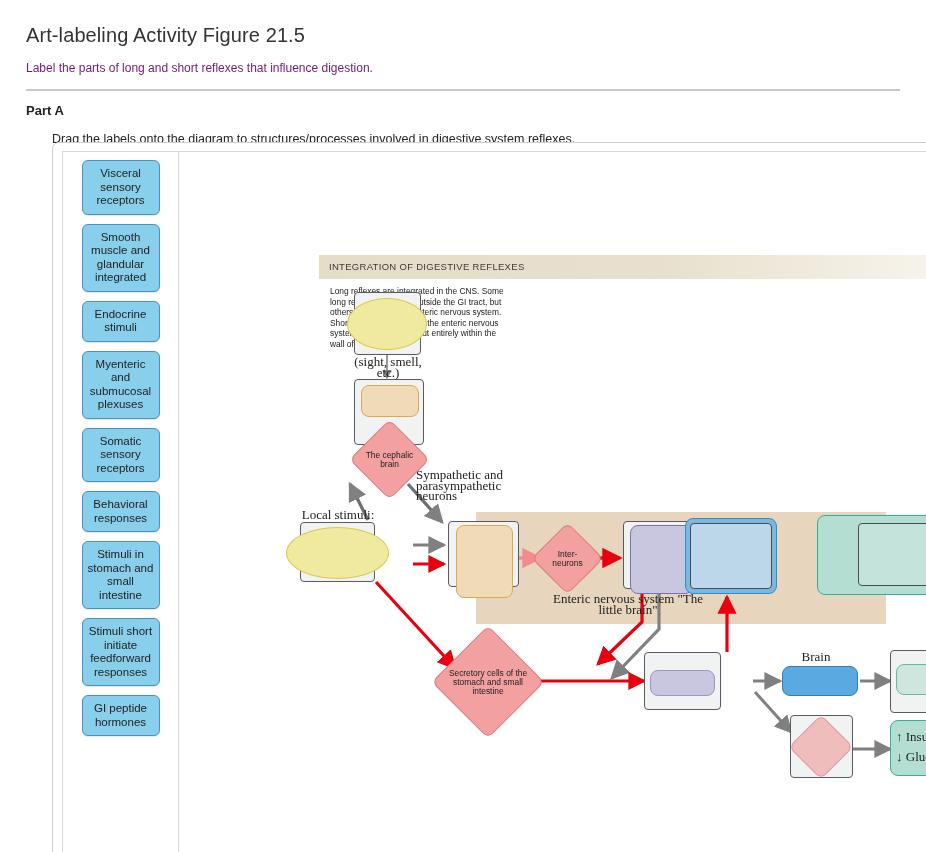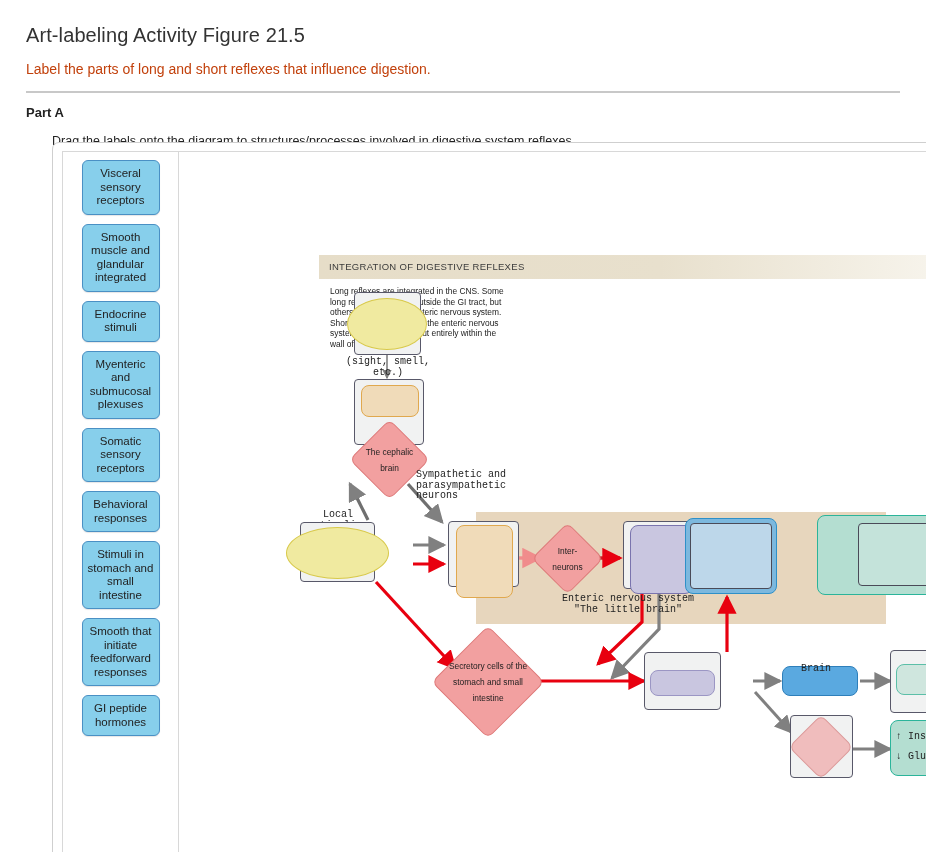--- a/index.html
+++ b/index.html
@@ -21,22 +21,22 @@
     padding: 24px 26px 0 26px;
   }
   #activity-title {
     font-size: 20px;
     font-weight: 400;
     color: #333;
     margin: 0 0 14px 0;
     letter-spacing: 0.1px;
   }
   #activity-subtitle {
-    font-size: 14px;
-    color: #c2410c;
+    font-size: 12px;
+    color: #701a75;
     margin: 0 0 14px 0;
   }
   #header-rule {
     border-top: 2px solid #c8c8c8;
     margin: 0 0 12px 0;
   }
   #part-label {
     font-size: 13px;
     font-weight: bold;
     color: #222;
@@ -167,31 +167,31 @@
     border-radius: 7px;
     box-sizing: border-box;
   }
   .diamond-text {
     position: absolute;
     left: 0; top: 50%;
     width: 100%;
     transform: translateY(-50%);
     text-align: center;
     font-size: 8.4px;
-    line-height: 16px;
+    line-height: 9px;
     color: #1d1d1d;
     font-family: "Liberation Sans", sans-serif;
     pointer-events: none;
   }
   .plain-text {
     position: absolute;
-    font-size: 10px;
+    font-size: 13px;
     line-height: 10.5px;
     color: #222;
-    font-family: Liberation Mono, monospace;
+    font-family: Liberation Serif, serif;
     text-align: center;
   }
   #ens-region {
     position: absolute;
     left: 296px;
     top: 360px;
     width: 410px;
     height: 112px;
     background: #e7d6bd;
   }
@@ -217,21 +217,21 @@
   <div id="activity-inner">
 
     <div id="label-bank">
       <div class="drag-label">Visceral sensory receptors</div>
       <div class="drag-label">Smooth muscle and glandular integrated</div>
       <div class="drag-label">Endocrine stimuli</div>
       <div class="drag-label">Myenteric and submucosal plexuses</div>
       <div class="drag-label">Somatic sensory receptors</div>
       <div class="drag-label">Behavioral responses</div>
       <div class="drag-label">Stimuli in stomach and small intestine</div>
-      <div class="drag-label">Smooth that initiate feedforward responses</div>
+      <div class="drag-label">Stimuli short initiate feedforward responses</div>
       <div class="drag-label">GI peptide hormones</div>
     </div>
 
     <div id="figure-canvas">
 
       <div id="figure-banner">
         <div id="figure-banner-text">INTEGRATION OF DIGESTIVE REFLEXES</div>
       </div>
 
       <div id="figure-caption">Long reflexes are integrated in the CNS. Some long reflexes originate outside the GI tract, but others originate in the enteric nervous system. Short reflexes originate in the enteric nervous system and are carried out entirely within the wall of the gut.</div>
@@ -330,21 +330,21 @@
 
       <div class="diamond-wrap" style="left:268px; top:490px; width:80px; height:80px;">
         <div class="diamond" style="background:#f2a0a0; border:1.3px solid #de7878;"></div>
         <div class="diamond-text">Secretory cells of the stomach and small intestine</div>
       </div>
 
       <div class="drop-box" style="left:464px; top:500px; width:77px; height:58px;"></div>
       <div class="node-round" style="left:470px; top:518px; width:65px; height:26px; background:#c9c6e0; border:1.2px solid #9b96c4;"></div>
 
       <div class="node-round" style="left:602px; top:514px; width:76px; height:30px; background:#5aa9e0; border:1.3px solid #2e7fba;"></div>
-      <div class="plain-text" style="left:602px; top:512px; width:68px;">Brain</div>
+      <div class="plain-text" style="left:602px; top:500px; width:68px;">Brain</div>
 
       <div class="drop-box" style="left:710px; top:498px; width:80px; height:63px;"></div>
       <div class="node-round" style="left:716px; top:512px; width:70px; height:31px; background:#cfe6de; border:1.1px solid #5cbfa8;"></div>
 
       <div class="drop-box" style="left:610px; top:563px; width:63px; height:63px;"></div>
       <div class="diamond-wrap" style="left:618px; top:572px; width:46px; height:46px;">
         <div class="diamond" style="background:#f0bdbd; border:1.1px solid #dc9b9b;"></div>
       </div>
 
       <div class="node-round" style="left:710px; top:568px; width:78px; height:56px; background:#b4ded1; border:1.4px solid #2bb49a;"></div>

